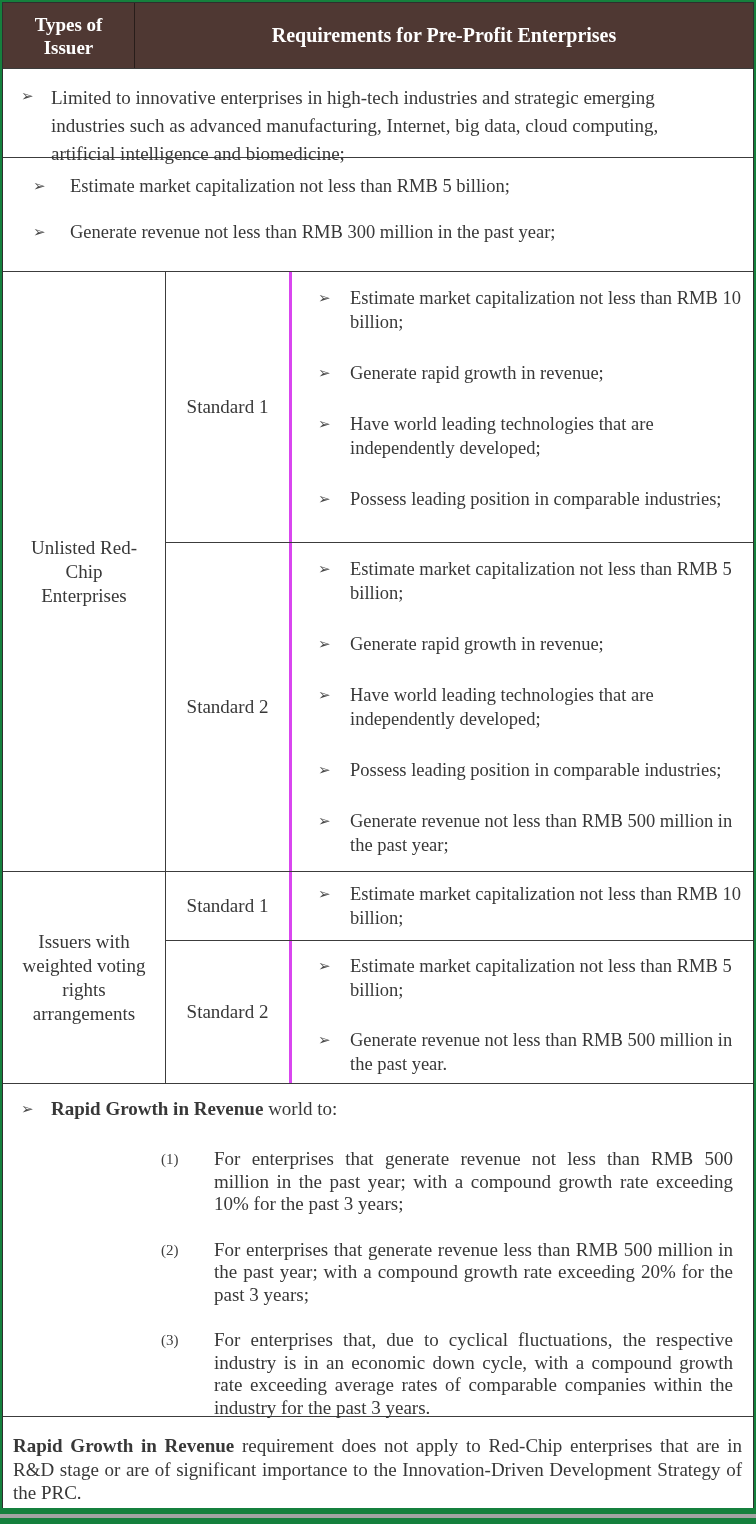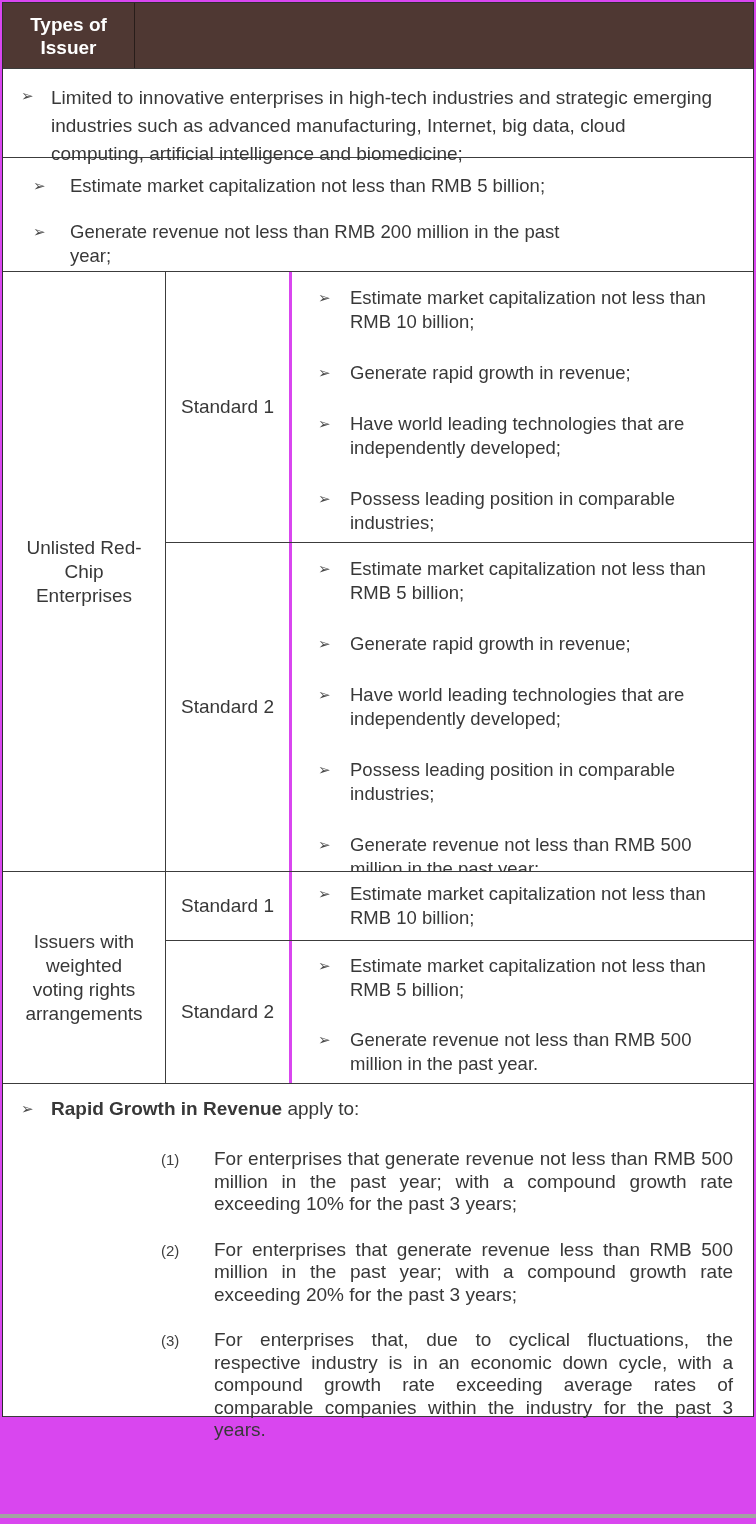--- a/index.html
+++ b/index.html
@@ -1,17 +1,17 @@
 <!DOCTYPE html>
 <html><head>
 <meta charset="utf-8">
 <style>
   html,body{margin:0;padding:0;background:#e9e9e9;}
-  .page{position:relative;width:756px;height:1524px;background:#d946ef;overflow:hidden;
-        font-family:Liberation Sans, sans-serif;color:#383838;}
+  .page{position:relative;width:756px;height:1524px;background:#15803d;overflow:hidden;
+        font-family:Liberation Serif, serif;color:#383838;}
   .tbl{position:absolute;top:2px;left:2px;width:750px;border:1px solid #2e2e2e;border-bottom:none;
        display:flex;flex-direction:column;background:#fff;}
   .row{border-bottom:1px solid #3c3c3c;display:flex;box-sizing:border-box;}
   
   .hdr{height:66px;background:#4f3833;color:#ffffff;}
   .hcell{display:flex;align-items:center;justify-content:center;text-align:center;
          font-weight:bold;box-sizing:border-box;}
   .hc1{width:132px;border-right:1px solid #281d1a;font-size:19px;line-height:23px;padding:0 16px;}
   .hc2{flex:1;font-size:20px;}
   
@@ -68,38 +68,39 @@
   .botbar{position:absolute;left:0;top:1514px;width:756px;height:4px;background:#a3a3a3;}
 </style>
 </head>
 <body>
 
 <div class="page">
   <div class="tbl">
 
     <div class="row hdr">
       <div class="hcell hc1">Types of Issuer</div>
+      <div class="hcell hc2">Requirements for Pre-Profit Enterprises</div>
     </div>
 
     <div class="row introw">
       <div class="bi">
         <span class="ar">➢</span>
         <div class="bt">Limited to innovative enterprises in high-tech industries and strategic emerging industries such as advanced manufacturing, Internet, big data, cloud computing, artificial intelligence and biomedicine;</div>
       </div>
     </div>
 
     <div class="row rowB">
       <div class="bcell">
         <div class="bi">
           <span class="ar">➢</span>
           <div class="bt">Estimate market capitalization not less than RMB 5 billion;</div>
         </div>
         <div class="bi">
           <span class="ar">➢</span>
-          <div class="bt">Generate revenue not less than RMB 200 million in the past year;</div>
+          <div class="bt">Generate revenue not less than RMB 300 million in the past year;</div>
         </div>
       </div>
     </div>
 
     <div class="row rowC">
       <div class="labcell">Unlisted Red-Chip Enterprises</div>
       <div class="subcol">
 
         <div class="subrow subdiv c1">
           <div class="stdcol">Standard 1</div>
@@ -179,35 +180,38 @@
             </div>
           </div>
         </div>
 
       </div>
     </div>
 
     <div class="row rowE">
       <div class="bi">
         <span class="ar">➢</span>
-        <div class="hdtext"><b>Rapid Growth in Revenue</b><span> apply to:</span></div>
+        <div class="hdtext"><b>Rapid Growth in Revenue</b><span> world to:</span></div>
       </div>
       <div class="numlist">
         <div class="numitem">
           <span class="num">(1)</span>
           <div class="it">For enterprises that generate revenue not less than RMB 500 million in the past year; with a compound growth rate exceeding 10% for the past 3 years;</div>
         </div>
         <div class="numitem">
           <span class="num">(2)</span>
           <div class="it">For enterprises that generate revenue less than RMB 500 million in the past year; with a compound growth rate exceeding 20% for the past 3 years;</div>
         </div>
         <div class="numitem">
           <span class="num">(3)</span>
           <div class="it">For enterprises that, due to cyclical fluctuations, the respective industry is in an economic down cycle, with a compound growth rate exceeding average rates of comparable companies within the industry for the past 3 years.</div>
         </div>
       </div>
     </div>
 
+    <div class="row rowF">
+      <div class="ft"><b>Rapid Growth in Revenue</b><span> requirement does not apply to Red-Chip enterprises that are in R&amp;D stage or are of significant importance to the Innovation-Driven Development Strategy of the PRC.</span></div>
+    </div>
 
   </div>
 
   <div class="botbar"></div>
 </div>
 
 </body></html>

